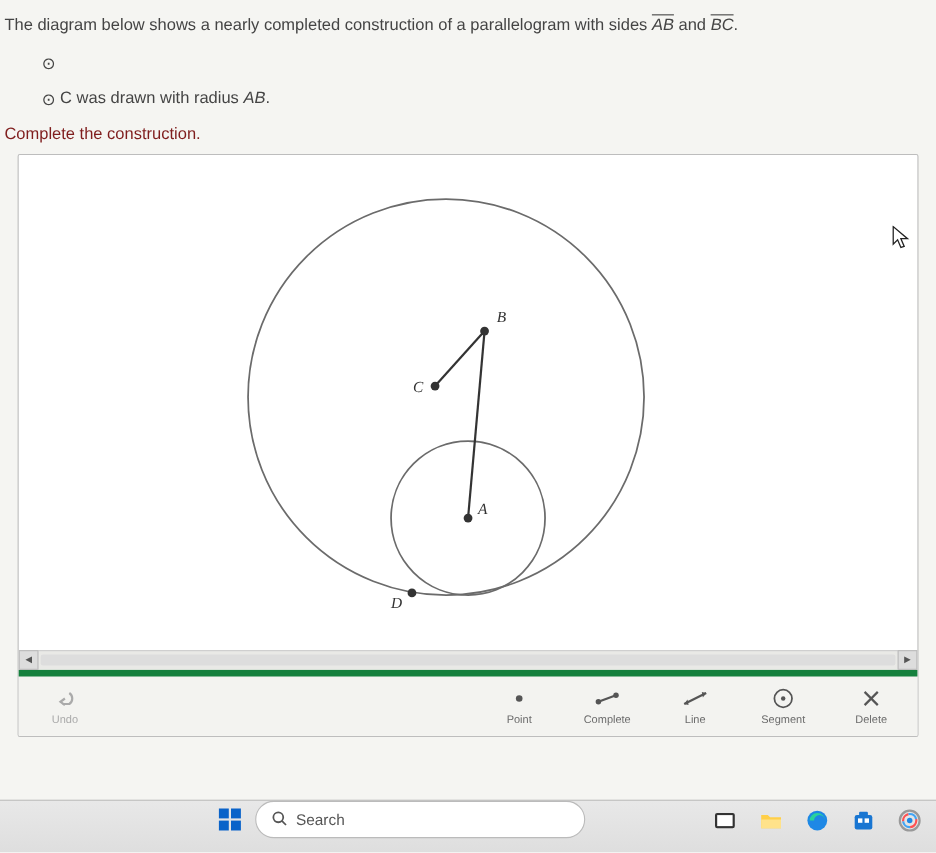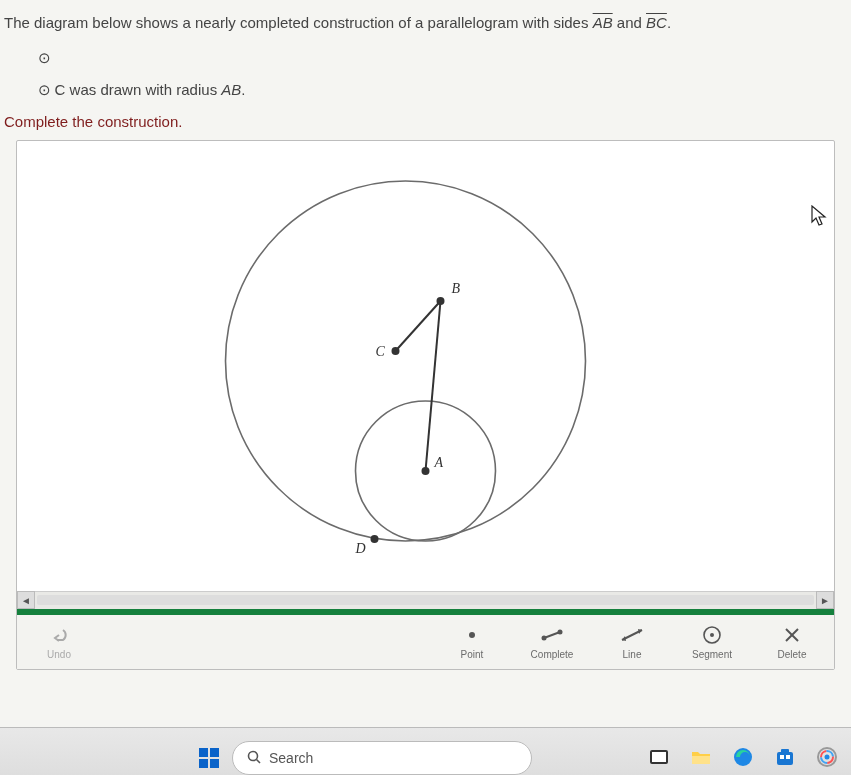--- a/index.html
+++ b/index.html
@@ -94,21 +94,21 @@
     color: #222;
     pointer-events: none;
   }
   .taskbar {
     position: absolute;
     left: 0; right: 0; bottom: 0;
     height: 48px;
     background: linear-gradient(#e8e8e8, #dedede);
     border-top: 1px solid #bbb;
     display: flex;
-    align-items: flex-end;
+    align-items: flex-start;
     padding: 0 6px;
     gap: 6px;
   }
   .start {
     width: 34px; height: 34px;
     display:flex; align-items:center; justify-content:center;
   }
   .start svg { width: 22px; height: 22px; }
   .searchbox {
     display:flex; align-items:center;

